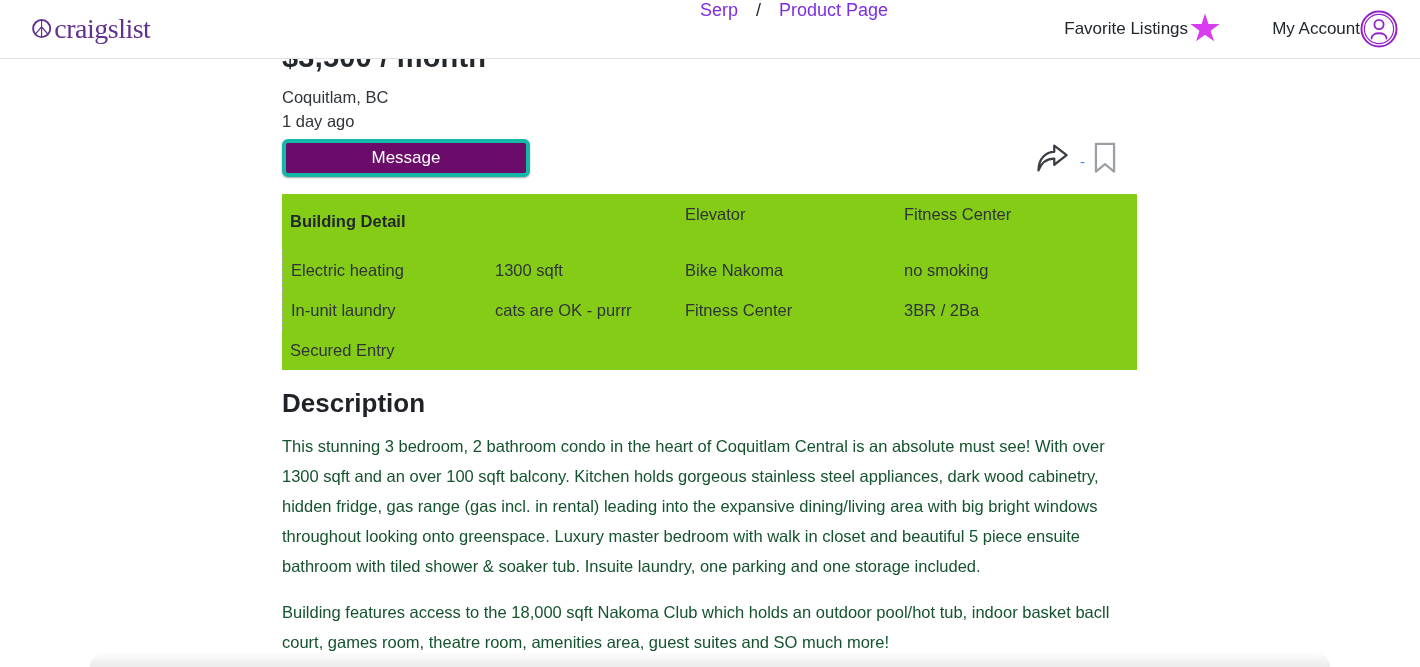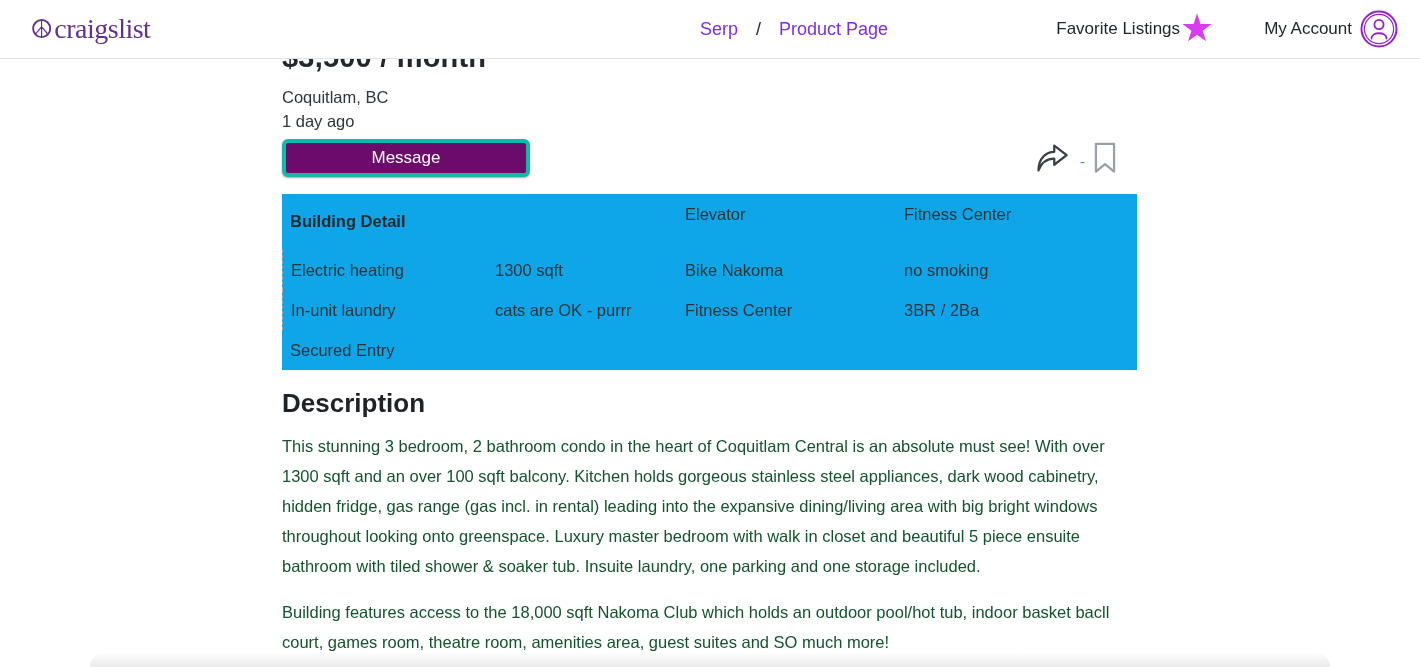--- a/index.html
+++ b/index.html
@@ -40,21 +40,21 @@
     font-size: 28px;
     color: #62308f;
     letter-spacing: -0.5px;
   }
   .crumbs {
     position: absolute;
     left: 700px;
     top: 0;
     height: 59px;
     display: flex;
-    align-items: center;
+    align-items: flex-start;
     gap: 18px;
     font-size: 18px;
   }
   .crumb-link { color: #7c2fe2; text-decoration: none; cursor: pointer; }
   .crumb-sep { color: #23282d; font-size: 18px; }
   .top-right {
     margin-left: auto;
     margin-right: 22px;
     display: flex;
     align-items: center;
@@ -69,21 +69,21 @@
   .star {
     color: #d93bee;
     font-size: 38px;
     line-height: 30px;
     margin-top: -2px;
     font-family: "DejaVu Sans", sans-serif;
   }
   .acct {
     display: flex;
     align-items: center;
-    gap: 8px;
+    gap: 0;
     margin-left: 50px;
     cursor: pointer;
   }
 
   
   .content {
     position: relative;
     z-index: 1;
     margin-left: 282px;
     width: 855px;
@@ -135,21 +135,21 @@
     color: #3b82f6;
     font-size: 15px;
     margin: 6px 6px 0 10px;
   }
   .bookmark-icon { cursor: pointer; }
 
   
   .details {
     margin-top: 17px;
     width: 855px;
-    background: #0ea5e9;
+    background: #84cc16;
     display: grid;
     grid-template-columns: 205px 190px 219px 241px;
   }
   .dt-head {
     font-weight: 700;
     font-size: 16.5px;
     color: #23282d;
     padding: 17px 0 19px 8px;
     line-height: 20px;
   }

